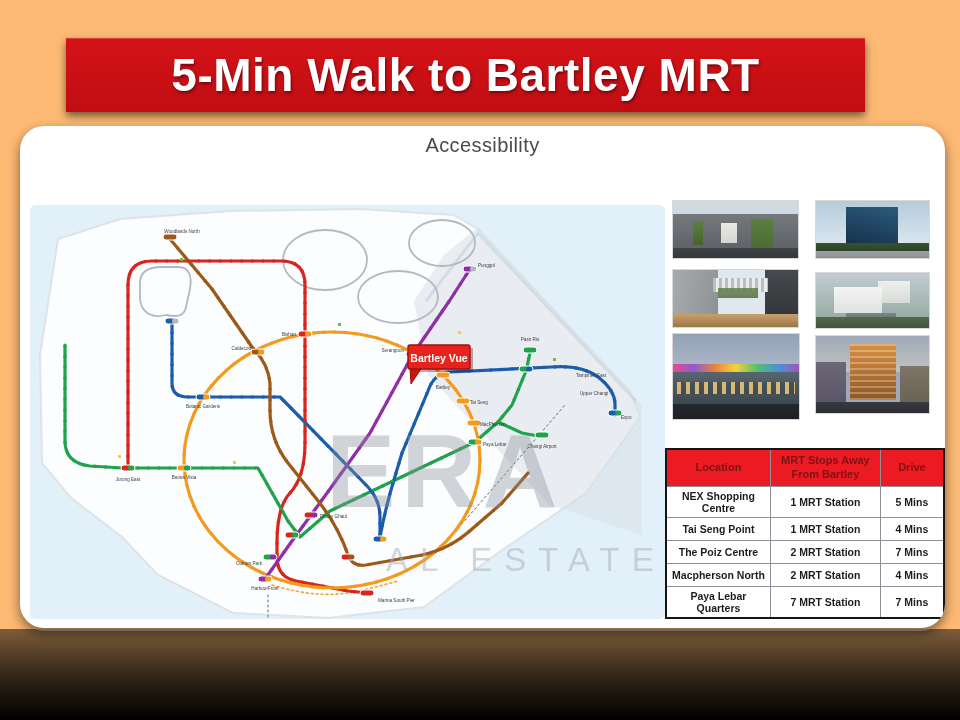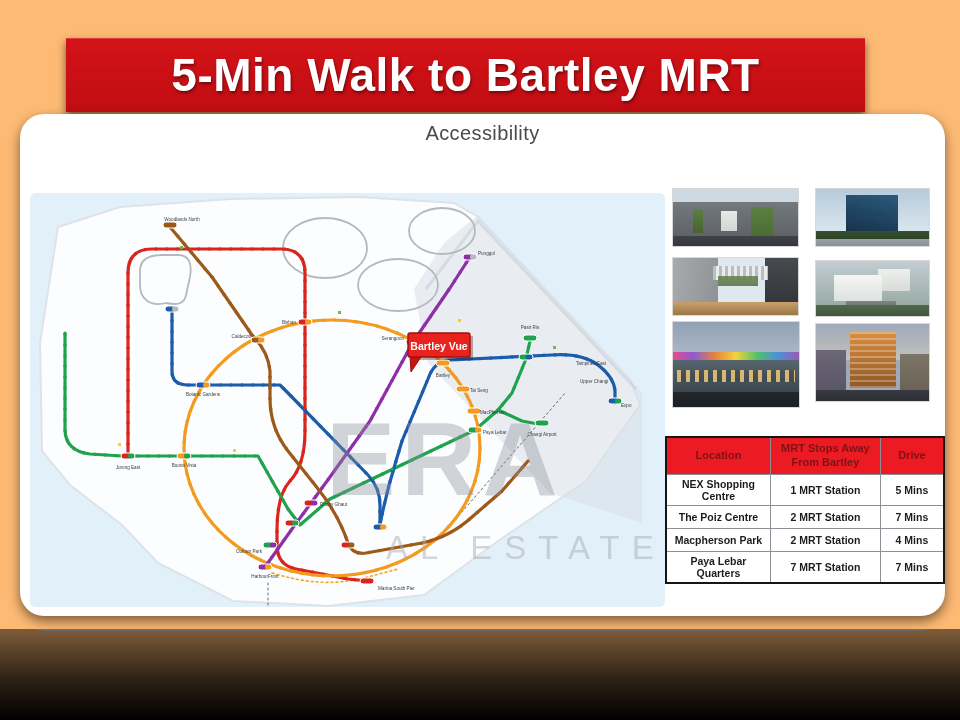--- a/index.html
+++ b/index.html
@@ -8,21 +8,21 @@
 
   
   .banner{position:absolute;left:66px;top:38px;width:799px;height:74px;
           background:linear-gradient(180deg,#d41318,#c00d12);
           box-shadow:0 4px 8px rgba(0,0,0,.55), inset 0 1px 0 rgba(255,255,255,.18);
           display:flex;align-items:center;justify-content:center;}
   .banner h1{margin:0;color:#fff;font-size:46px;font-weight:bold;letter-spacing:.5px;
              text-shadow:1px 2px 3px rgba(0,0,0,.45);}
 
   
-  .card{position:absolute;left:20px;top:114px;width:925px;height:502px;background:#fff;
+  .card{position:absolute;left:20px;top:126px;width:925px;height:502px;background:#fff;
         border-radius:24px;overflow:hidden;box-shadow:0 5px 12px rgba(0,0,0,.5);}
   .heading{position:absolute;top:8px;left:0;right:0;text-align:center;
            font-size:20px;color:#4a4a4a;letter-spacing:.4px;}
   .subtitle{position:absolute;top:33px;left:0;right:0;text-align:center;
             font-size:22px;font-style:italic;font-weight:bold;color:#cd3531;}
 
   
   .map{position:absolute;left:10px;top:79px;width:635px;height:414px;
        background:#e2f0f9;border-radius:6px;}
   .mapsvg{width:100%;height:100%;display:block;}
@@ -348,26 +348,31 @@
             <th>Drive</th>
           </tr>
         </thead>
       <tbody>
           <tr>
             <td>NEX Shopping Centre</td>
             <td>1 MRT Station</td>
             <td>5 Mins</td>
           </tr>
           <tr>
+            <td>Tai Seng Point</td>
+            <td>1 MRT Station</td>
+            <td>4 Mins</td>
+          </tr>
+          <tr>
             <td>The Poiz Centre</td>
             <td>2 MRT Station</td>
             <td>7 Mins</td>
           </tr>
           <tr>
-            <td>Macpherson Park</td>
+            <td>Macpherson North</td>
             <td>2 MRT Station</td>
             <td>4 Mins</td>
           </tr>
           <tr>
             <td>Paya Lebar Quarters</td>
             <td>7 MRT Station</td>
             <td>7 Mins</td>
           </tr>
         </tbody>
     </table>

